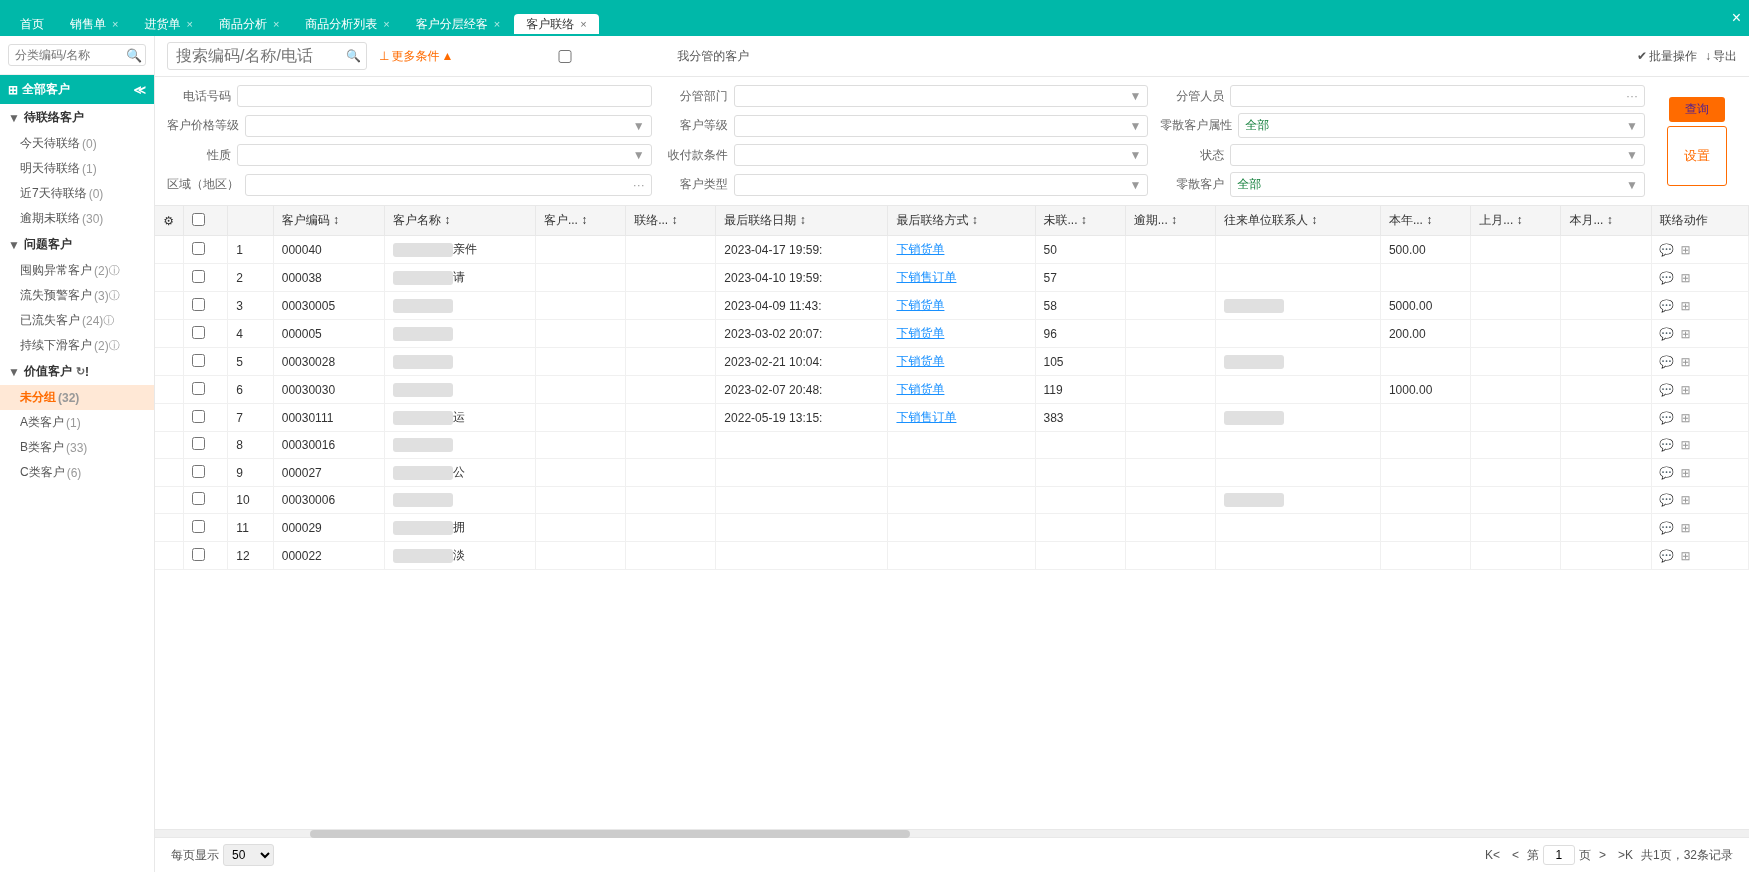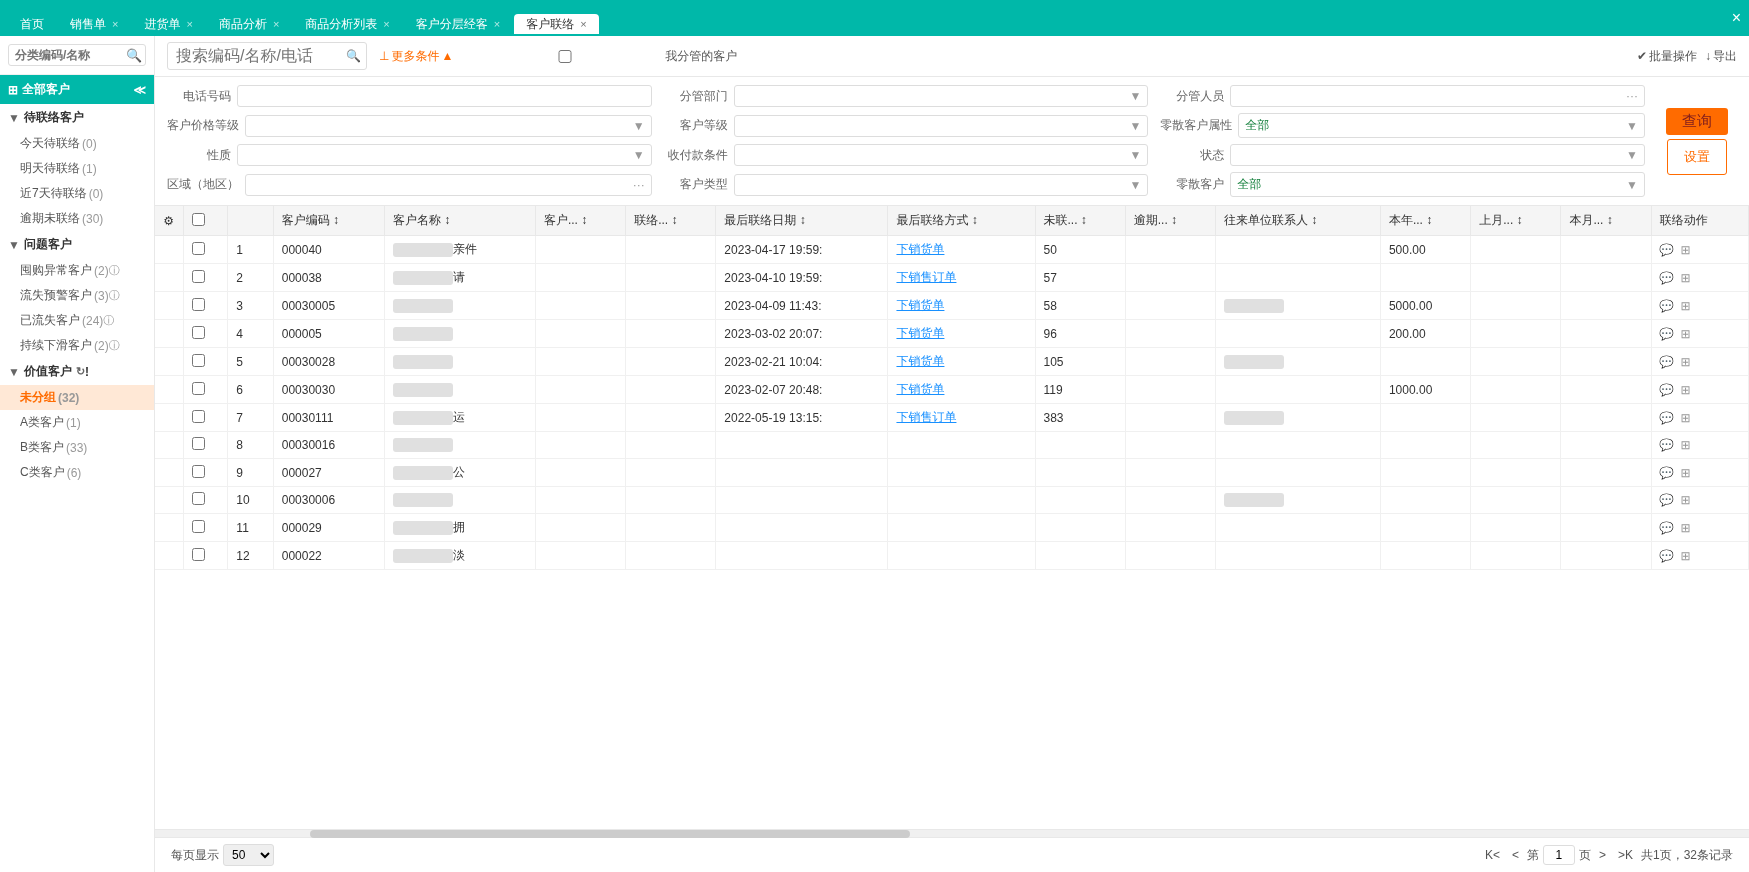--- a/index.html
+++ b/index.html
@@ -172,21 +172,21 @@
       color: #ff6b00;
       cursor: pointer;
       display: flex;
       align-items: center;
       gap: 2px;
       white-space: nowrap;
     }
     .filter-bar .my-customers {
       display: flex;
       align-items: center;
-      gap: 0;
+      gap: 12px;
       color: #555;
       cursor: pointer;
     }
     .filter-bar-right {
       margin-left: auto;
       display: flex;
       gap: 8px;
     }
     .btn-batch {
       color: #555;
@@ -246,33 +246,33 @@
     .adv-select .sel-text { color: #15803d; }
     .adv-select .sel-arr { color: #999; }
     .filter-actions {
       display: flex;
       flex-direction: column;
       gap: 4px;
       justify-content: center;
     }
     .btn-query {
       background: #ff6b00;
-      color: #7f1d1d;
+      color: #4c1d95;
       border: none;
       border-radius: 3px;
       padding: 4px 16px;
       cursor: pointer;
-      font-size: 15px;
+      font-size: 12px;
     }
     .btn-reset {
       background: #fff;
       color: #ff6b00;
       border: 1px solid #ff6b00;
       border-radius: 3px;
-      padding: 8px 16px;
+      padding: 20px 16px;
       cursor: pointer;
       font-size: 13px;
     }
 
     
     .table-wrapper {
       flex: 1;
       overflow: auto;
       background: #fff;
     }
@@ -429,21 +429,21 @@
     <span>客户联络</span>
     <span class="close-icon">×</span>
   </div>
   <div class="nav-close-btn">×</div>
 </div>
 
 <div class="main-layout">
 
   <div class="sidebar">
     <div class="sidebar-search">
-      <input type="text" style="padding-right: 22px; font-weight: bold;" placeholder="分类编码/名称">
+      <input type="text" style="padding-right: 22px;" placeholder="分类编码/名称">
       <span class="search-icon">🔍</span>
     </div>
     <div class="sidebar-section-header">
       <span class="grid-icon">⊞</span>
       <span>全部客户</span>
       <span class="collapse-icon">≪</span>
     </div>
 
     <div class="sidebar-group-label">
       <span class="arrow">▼</span>

